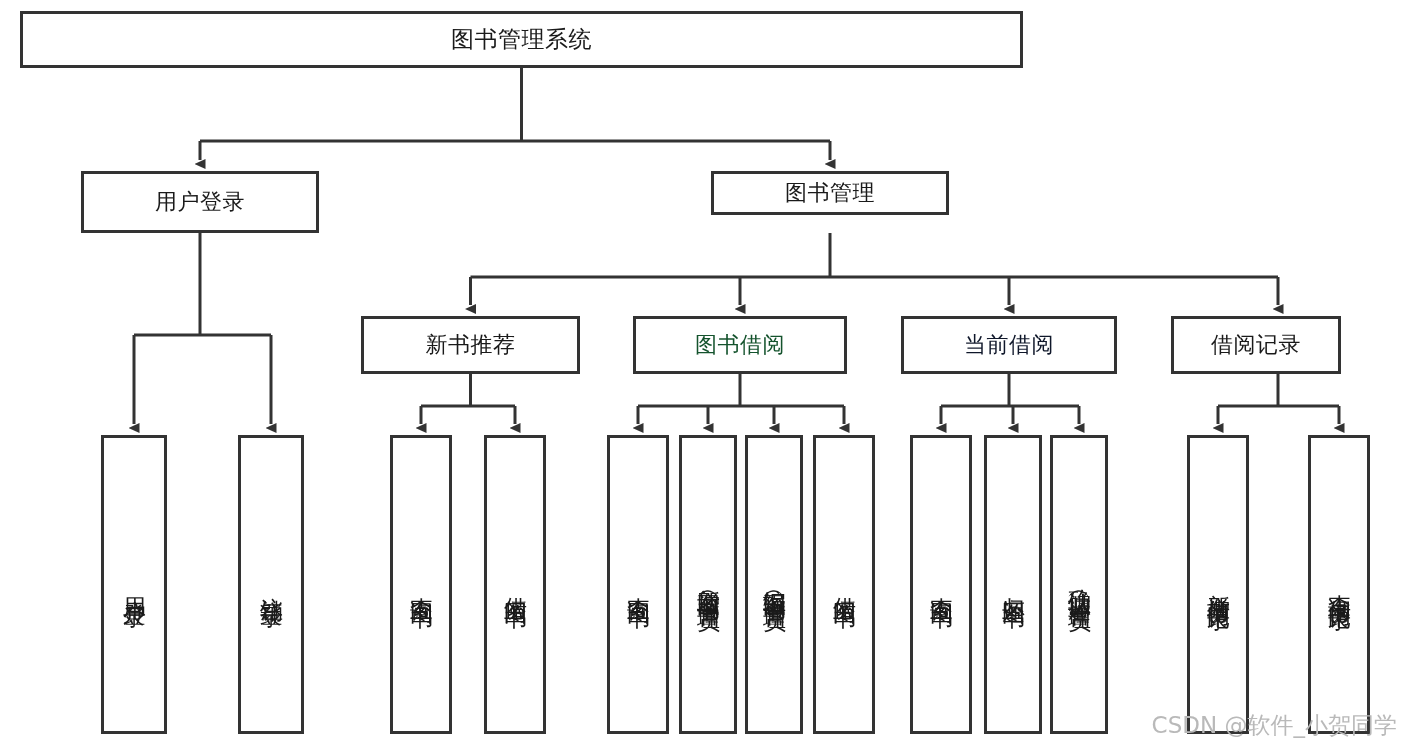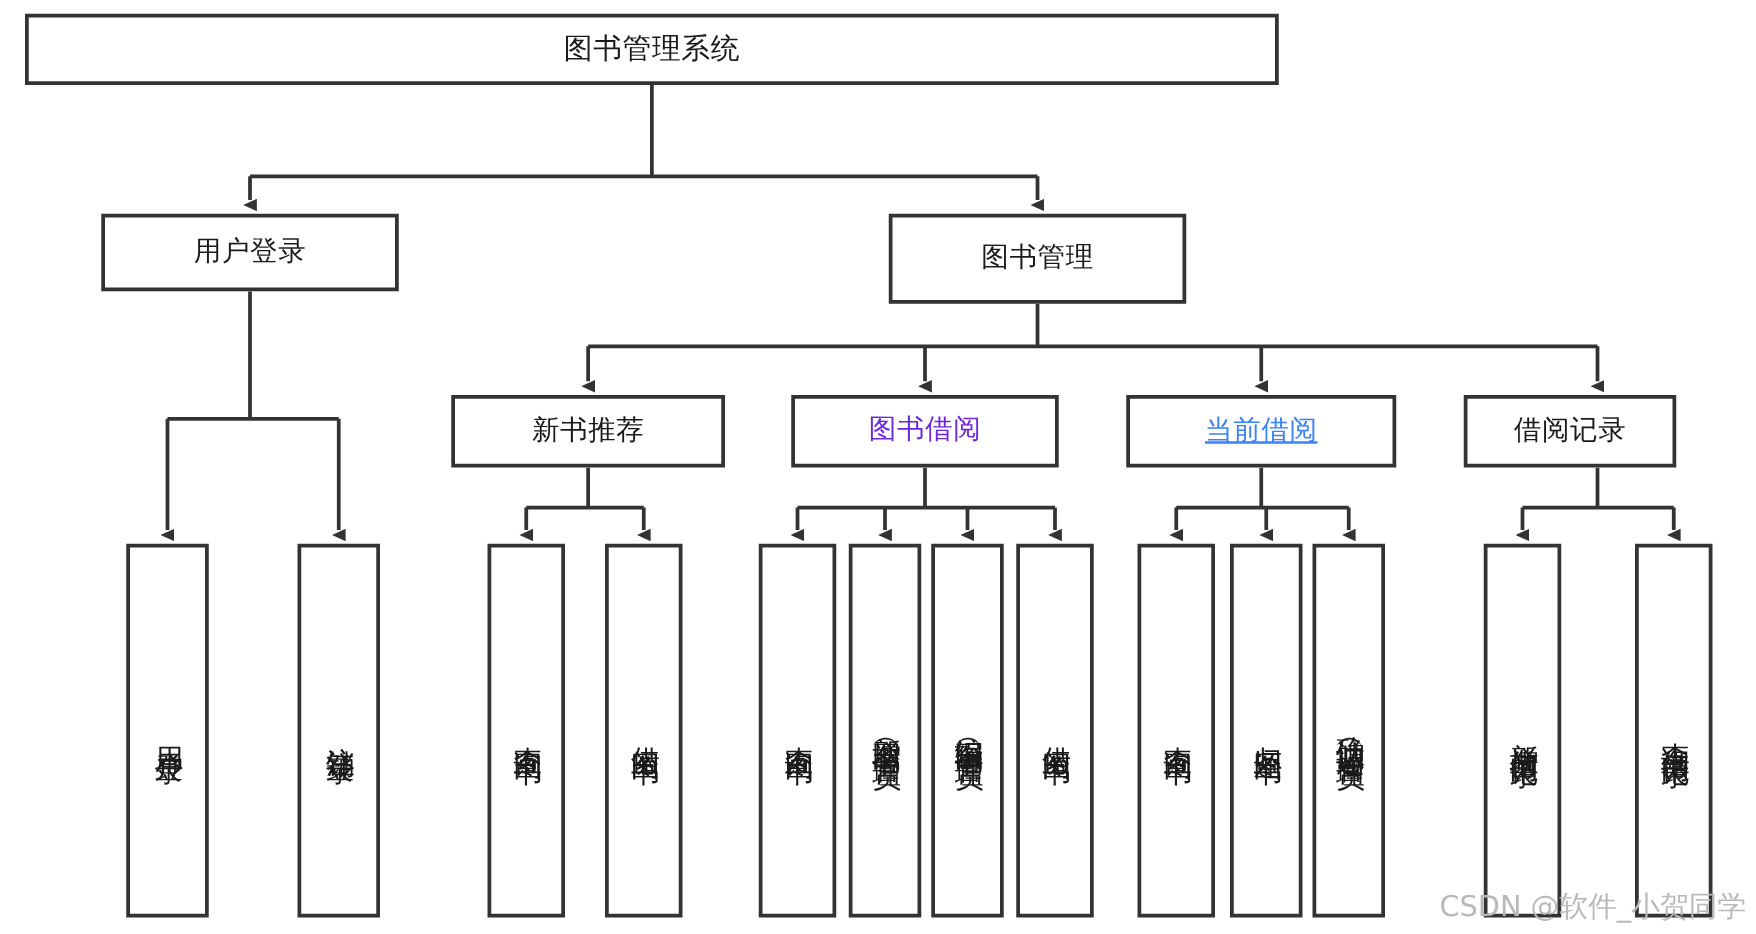--- a/index.html
+++ b/index.html
@@ -124,30 +124,30 @@
       </g>
   </svg>
 
   <div id="nodes">
       <div class="node h root" style="left: 20px; top: 11px; width: 1003px; height: 57px; border-color: rgb(51, 51, 51); color: rgb(26, 26, 26);">
         <span class="label">图书管理系统</span>
       </div>
       <div class="node h" style="left: 81px; top: 171px; width: 238px; height: 62px; border-color: rgb(51, 51, 51); color: rgb(26, 26, 26);">
         <span class="label">用户登录</span>
       </div>
-      <div class="node h" style="left: 711px; top: 171px; width: 238px; height: 72px; border-color: rgb(51, 51, 51); color: rgb(26, 26, 26);">
+      <div class="node h" style="left: 711px; top: 171px; width: 238px; height: 44px; border-color: rgb(51, 51, 51); color: rgb(26, 26, 26);">
         <span class="label">图书管理</span>
       </div>
       <div class="node h" style="left: 361px; top: 316px; width: 219px; height: 58px; border-color: rgb(51, 51, 51); color: rgb(26, 26, 26); align-items: center;">
         <span class="label">新书推荐</span>
       </div>
-      <div class="node h" style="left: 633px; top: 316px; width: 214px; height: 58px; border-color: rgb(51, 51, 51); color: #6d28d9; font-family: Liberation Mono, monospace;">
+      <div class="node h" style="left: 633px; top: 316px; width: 214px; height: 58px; border-color: rgb(51, 51, 51); color: #14532d;">
         <span class="label">图书借阅</span>
       </div>
-      <div class="node h" style="left: 901px; top: 316px; width: 216px; height: 58px; border-color: rgb(51, 51, 51); color: #3b82f6; text-decoration: underline;">
+      <div class="node h" style="left: 901px; top: 316px; width: 216px; height: 58px; border-color: rgb(51, 51, 51); color: #0f172a;">
         <span class="label">当前借阅</span>
       </div>
       <div class="node h" style="left: 1171px; top: 316px; width: 170px; height: 58px; border-color: rgb(51, 51, 51); color: rgb(26, 26, 26);">
         <span class="label">借阅记录</span>
       </div>
       <div class="node v" style="left: 101px; top: 435px; width: 66px; height: 299px; border-color: rgb(51, 51, 51); color: rgb(26, 26, 26);">
         <span class="label">用户登录</span>
       </div>
       <div class="node v" style="left: 238px; top: 435px; width: 66px; height: 299px; border-color: rgb(51, 51, 51); color: rgb(26, 26, 26);">
         <span class="label">注销登录</span>

